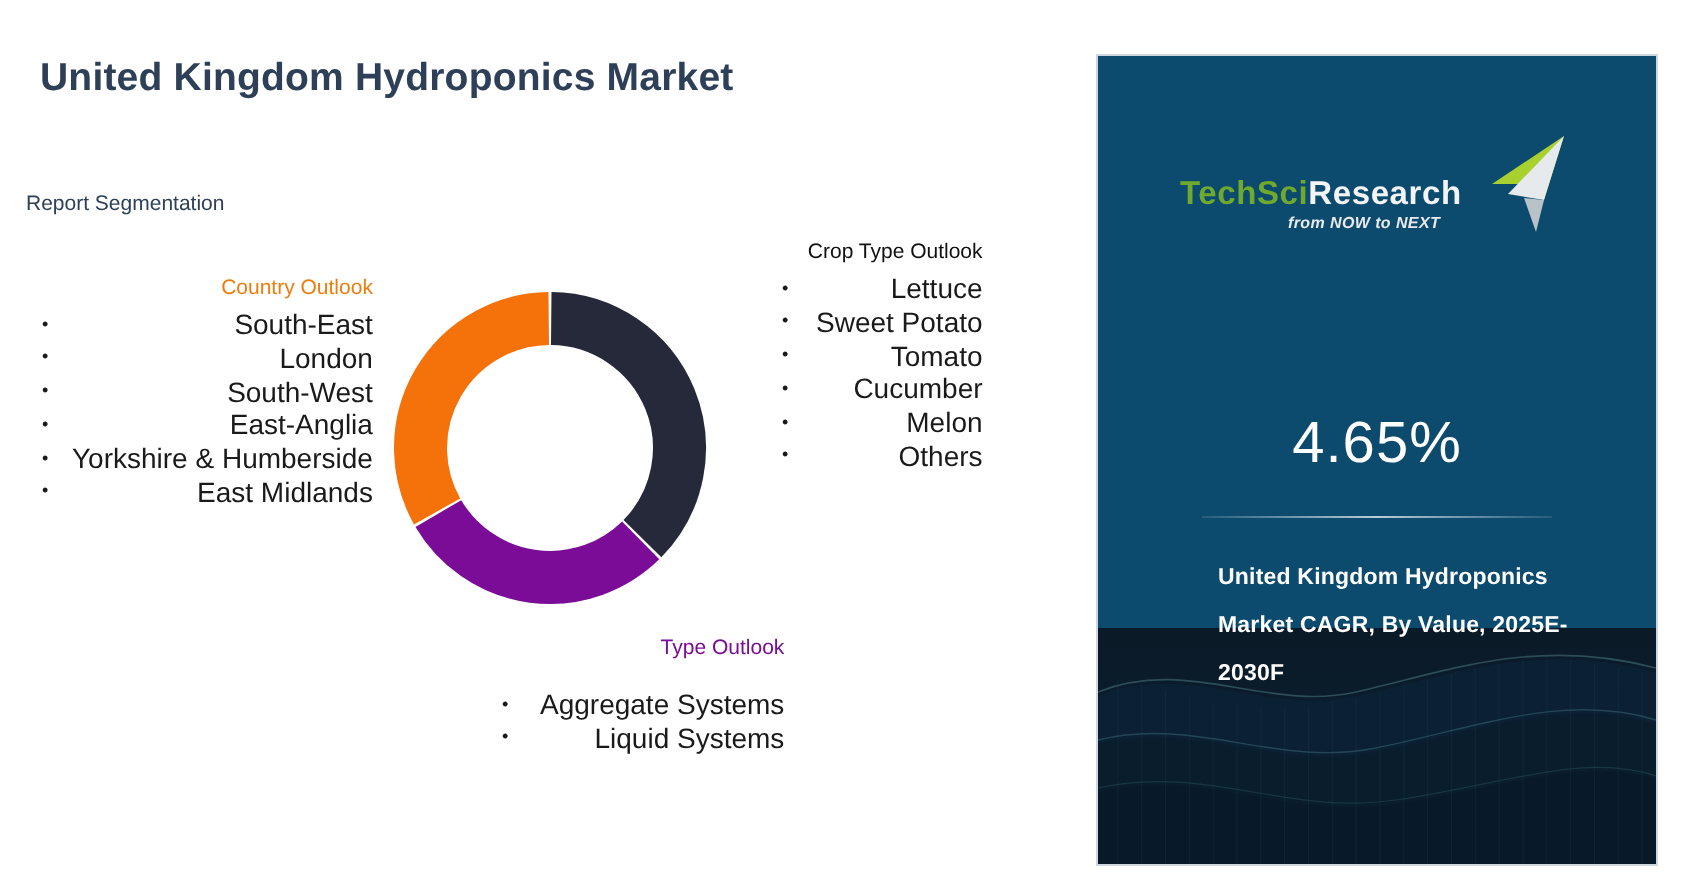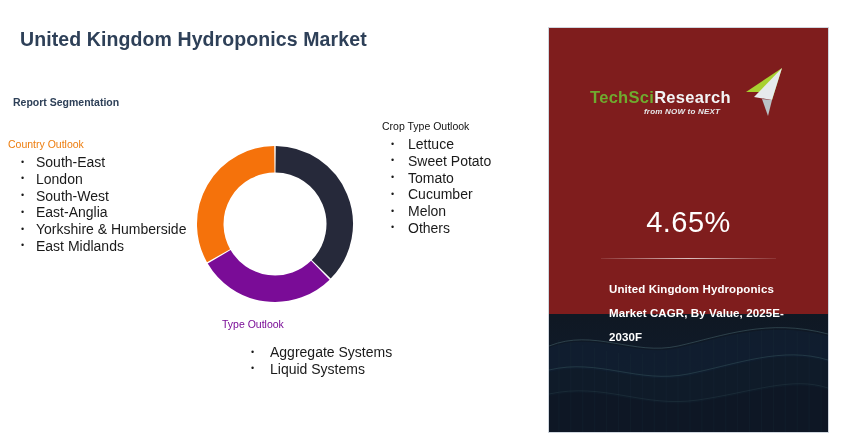--- a/index.html
+++ b/index.html
@@ -15,37 +15,38 @@
     font-family: "Liberation Sans", sans-serif;
     color: #2e4058;
   }
 
   
   #left-panel {
     position: absolute;
     left: 0; top: 0;
     width: 548px; height: 324px;
     background: #ffffff;
+    text-align: right;
   }
 
   #page-title {
     position: absolute;
     left: 20px; top: 28px;
     font-size: 19.5px;
     font-weight: bold;
     letter-spacing: 0.1px;
     color: #2e4058;
     white-space: nowrap;
   }
 
   #report-segmentation-label {
     position: absolute;
     left: 13px; top: 96px;
     font-size: 10.5px;
-    font-weight: bold;
+    font-weight: normal;
     color: #2e4058;
   }
 
   
   .outlook-heading {
     font-size: 10.5px;
     font-weight: normal;
     margin: 0 0 4px 0;
     white-space: nowrap;
   }
@@ -103,21 +104,21 @@
     left: 194px; top: 143px;
     width: 162px; height: 162px;
   }
   #donut-chart svg { display: block; }
 
   
   #stat-panel {
     position: absolute;
     left: 548px; top: 27px;
     width: 281px; height: 406px;
-    background: #7f1d1d;
+    background: #0c4a6e;
     border: 1px solid #cfd6de;
     box-sizing: border-box;
     overflow: hidden;
   }
 
   #panel-wave {
     position: absolute;
     left: 0; bottom: 0;
     width: 100%; height: 118px;
     opacity: 0.95;

